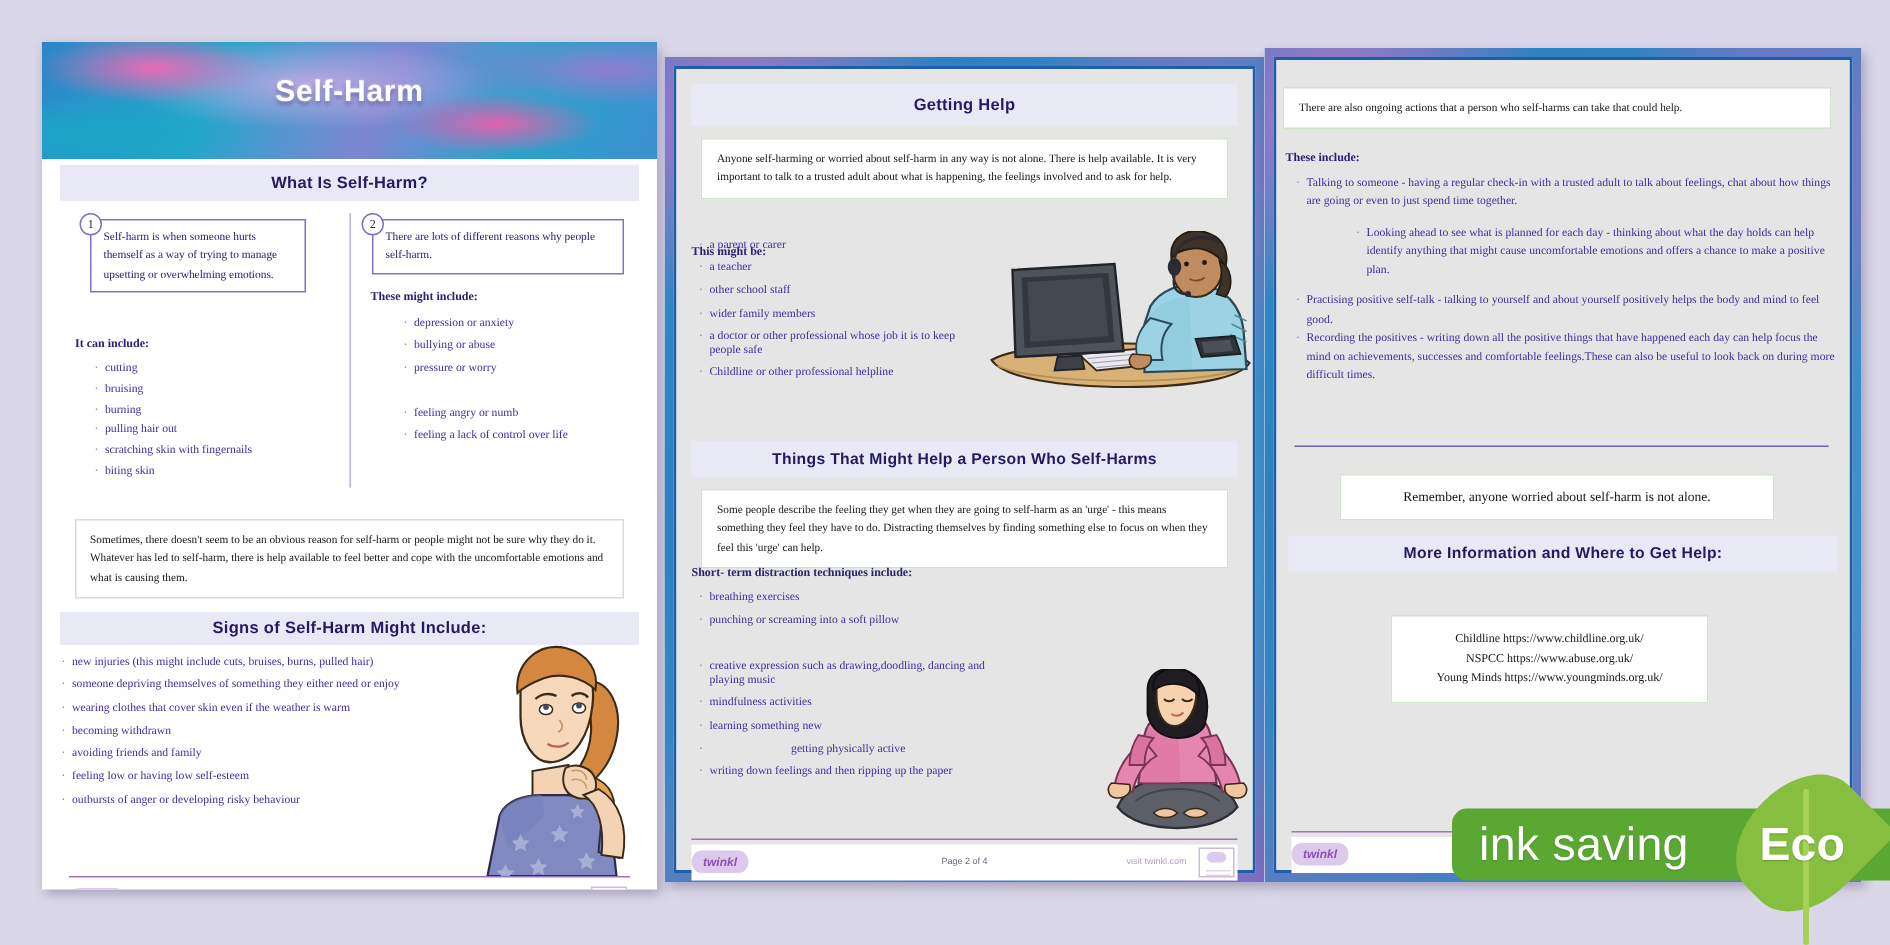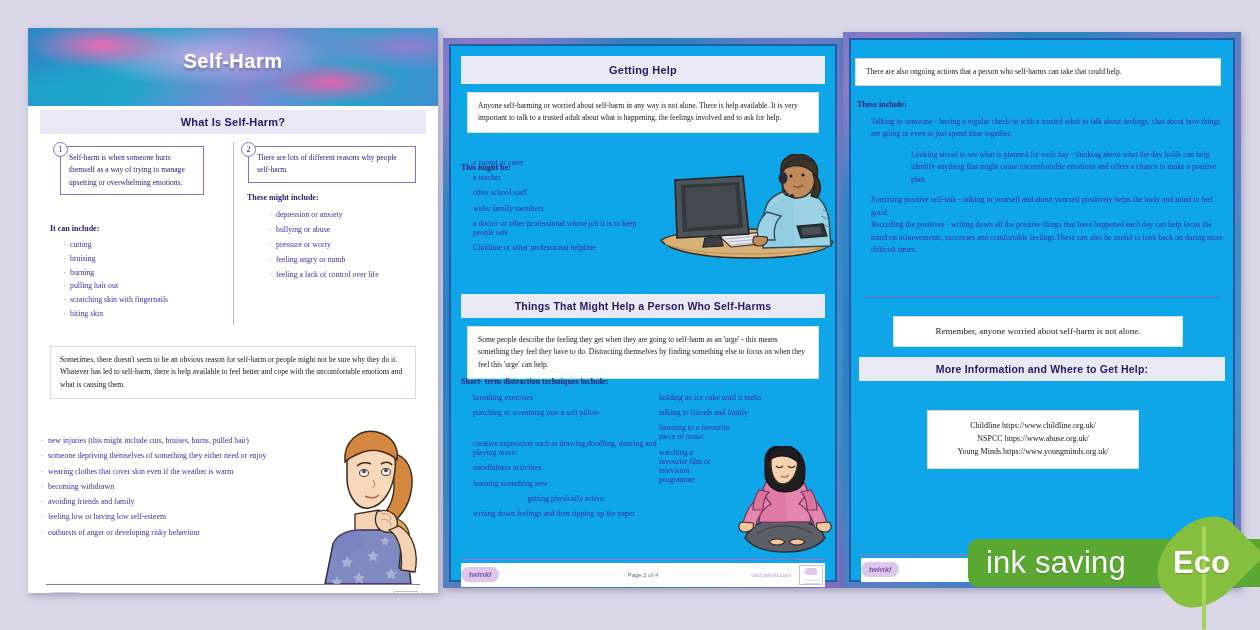--- a/index.html
+++ b/index.html
@@ -18,21 +18,21 @@
 
   
   .sheet {
     position: absolute;
     background: #ffffff;
     box-shadow: 2px 3px 7px rgba(60,50,90,.32);
     overflow: hidden;
   }
   .sheet-inner {
     position: absolute;
-    background: #0ea5e9;
+    background: #e5e5e5;
     overflow: hidden;
     padding-left: 19px;
   }
 
   
   .wc-border {
     position: absolute; inset: 0;
     background:
       radial-gradient(ellipse 60% 40% at 12% 8%, #b678c9 0%, rgba(182,120,201,0) 60%),
       radial-gradient(ellipse 50% 45% at 88% 14%, #9a6fc4 0%, rgba(154,111,196,0) 62%),
@@ -227,28 +227,29 @@
       <div class="box-quote" style="position:absolute; left:208px; top:6px; width:168px; padding:5px 6px 5px 8px; font-size:7.6px; line-height:1.62;">
         <span class="num-circle" style="left:-8px; top:-5px;">2</span>
         <span>There are lots of different reasons why people self-harm.</span>
       </div>
 
       <div class="serif" style="position:absolute; left:207px; top:53px; font-size:8px; color:#2a2170; font-weight:bold;">These might include:</div>
 
       <div class="bullets" style="position:absolute; left:236px; top:70px; width:165px; font-size:7.8px;">
         <div class="dash" style="margin-bottom:6px;">depression or anxiety</div>
         <div class="dash" style="margin-bottom:6px;">bullying or abuse</div>
-        <div class="dash" style="margin-bottom:6px;">pressure or worry</div>
+        <div class="dash" style="margin-bottom:21px;">pressure or worry</div>
         <div class="dash" style="margin-bottom:6px;">feeling angry or numb</div>
         <div class="dash">feeling a lack of control over life</div>
       </div>
     </div>
 
     <div class="callout" style="position:absolute; left:22px; top:318px; width:366px; padding:7px 9px; font-size:7.5px; line-height:1.66;">Sometimes, there doesn't seem to be an obvious reason for self-harm or people might not be sure why they do it. Whatever has led to self-harm, there is help available to feel better and cope with the uncomfortable emotions and what is causing them.</div>
 
+    <div class="section-bar" style="position:absolute; left:12px; top:380px; width:386px; height:22px; line-height:22px; font-size:11px;">Signs of Self-Harm Might Include:</div>
 
     <div class="bullets" style="position:absolute; left:20px; top:408px; width:305px; font-size:7.8px;">
       <div class="dash" style="margin-bottom:6.3px;">new injuries (this might include cuts, bruises, burns, pulled hair)</div>
       <div class="dash" style="margin-bottom:6.3px;">someone depriving themselves of something they either need or enjoy</div>
       <div class="dash" style="margin-bottom:6.3px;">wearing clothes that cover skin even if the weather is warm</div>
       <div class="dash" style="margin-bottom:6.3px;">becoming withdrawn</div>
       <div class="dash" style="margin-bottom:6.3px;">avoiding friends and family</div>
       <div class="dash" style="margin-bottom:6.3px;">feeling low or having low self-esteem</div>
       <div class="dash">outbursts of anger or developing risky behaviour</div>
     </div>
@@ -386,26 +387,20 @@
       <div class="bullets" style="position:absolute; left:22px; top:347px; width:185px; font-size:7.8px;">
         <div class="dash" style="margin-bottom:6.2px;">breathing exercises</div>
         <div class="dash" style="margin-bottom:6.2px;">punching or screaming into a soft pillow</div>
         <div class="dash" style="margin-bottom:6.2px;margin-top:22px;">creative expression such as drawing,doodling, dancing and playing music</div>
         <div class="dash" style="margin-bottom:6.2px;">mindfulness activities</div>
         <div class="dash" style="margin-bottom:6.2px;">learning something new</div>
         <div class="dash" style="margin-bottom:6.2px;text-align:center;">getting physically active</div>
         <div class="dash">writing down feelings and then ripping up the paper</div>
       </div>
 
-      <div class="bullets" style="position:absolute; left:208px; top:347px; width:105px; font-size:7.8px;">
-        <div class="dash" style="margin-bottom:6.2px; width:120px;">holding an ice cube until it melts</div>
-        <div style="margin-bottom:6.2px; width:120px;">talking to friends and family</div>
-        <div class="dash" style="margin-bottom:6.2px; width:74px;">listening to a favourite piece of music</div>
-        <div class="dash" style="width:64px;">watching a favourite film or television programme</div>
-      </div>
 
       <svg class="illus" style="left:286px; top:400px;" width="96" height="116" viewBox="0 0 96 116">
 
         <path d="M8 92 C14 78 30 72 48 72 C66 72 82 78 88 92 C80 102 64 106 48 106 C32 106 16 102 8 92 Z" fill="#5b6068" stroke="#2b2e33" stroke-width="1.5"></path>
         <path d="M20 88 C28 82 38 80 48 80 C58 80 68 82 76 88" fill="none" stroke="#43474d" stroke-width="1.3"></path>
 
         <path d="M32 96 C36 92 44 92 48 96 C44 100 36 100 32 96 Z" fill="#f0c69e" stroke="#3a2a18" stroke-width="1.1"></path>
         <path d="M52 96 C56 92 64 92 68 96 C64 100 56 100 52 96 Z" fill="#f0c69e" stroke="#3a2a18" stroke-width="1.1"></path>
 
         <path d="M26 44 C28 34 36 28 48 28 C60 28 68 34 70 44 L74 76 L22 76 Z" fill="#e486ad" stroke="#7a3456" stroke-width="1.5"></path>

